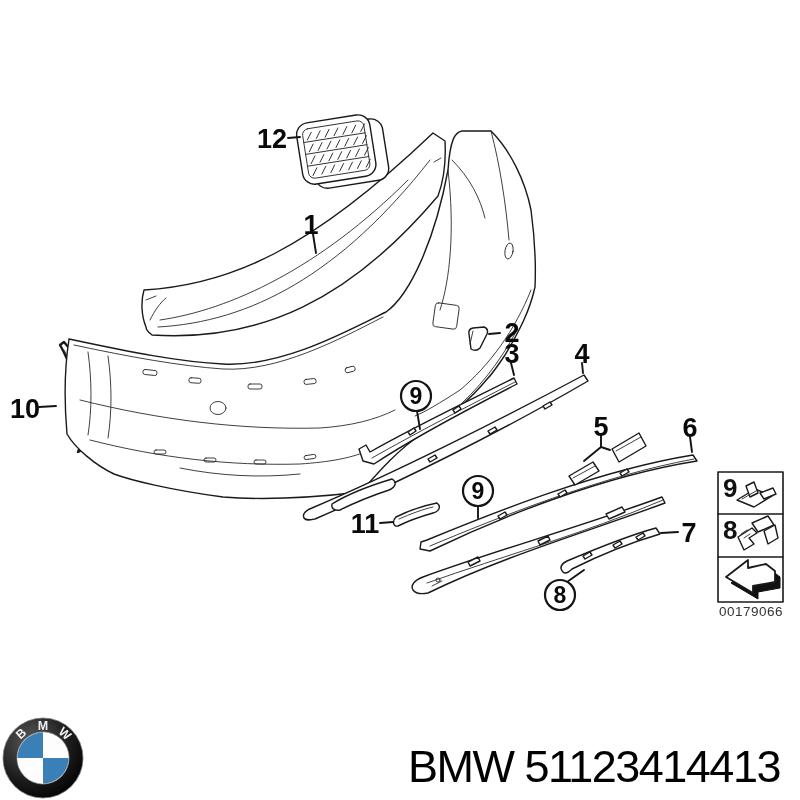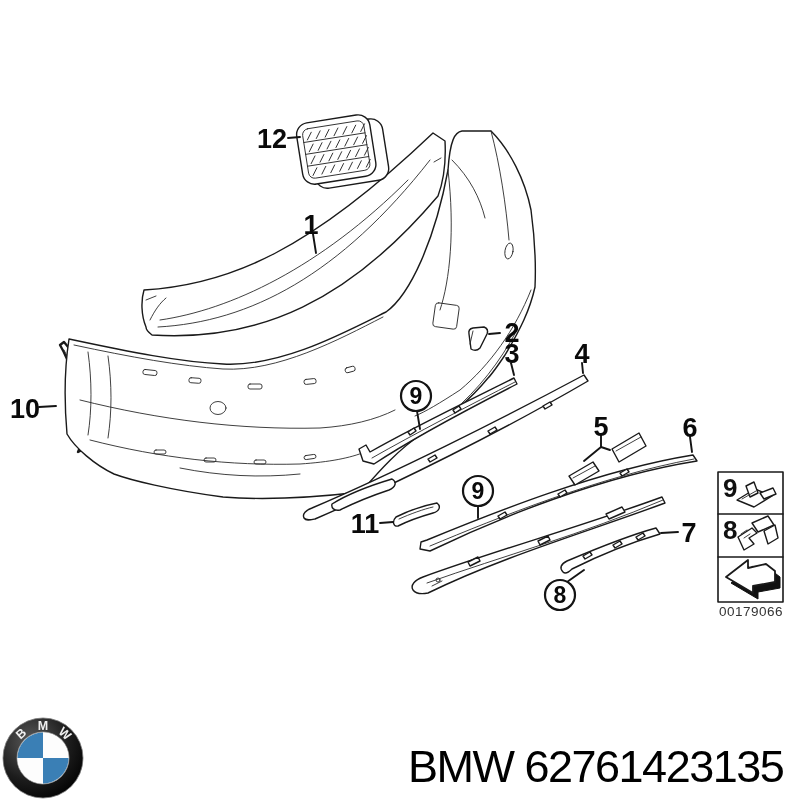--- a/index.html
+++ b/index.html
@@ -243,14 +243,14 @@
       <path d="M41,42 L41,16.5 A25.5,25.5 0 0 0 15.5,42 Z" fill="#3a7fb5"></path>
       <path d="M41,42 L66.5,42 A25.5,25.5 0 0 0 41,16.5 Z" fill="#fdfdfd"></path>
       <path d="M41,42 L15.5,42 A25.5,25.5 0 0 0 41,67.5 Z" fill="#fdfdfd"></path>
       <path d="M41,42 L41,67.5 A25.5,25.5 0 0 0 66.5,42 Z" fill="#3a7fb5"></path>
       <text class="bmw-letter" x="41" y="13.5" transform="rotate(-42 41 42)">B</text>
       <text class="bmw-letter" x="41" y="13.5">M</text>
       <text class="bmw-letter" x="41" y="13.5" transform="rotate(42 41 42)">W</text>
     </svg>
   </div>
 
-  <div class="part-number">BMW 62761423135</div>
+  <div class="part-number">BMW 51123414413</div>
 </div>
 
 </body></html>

